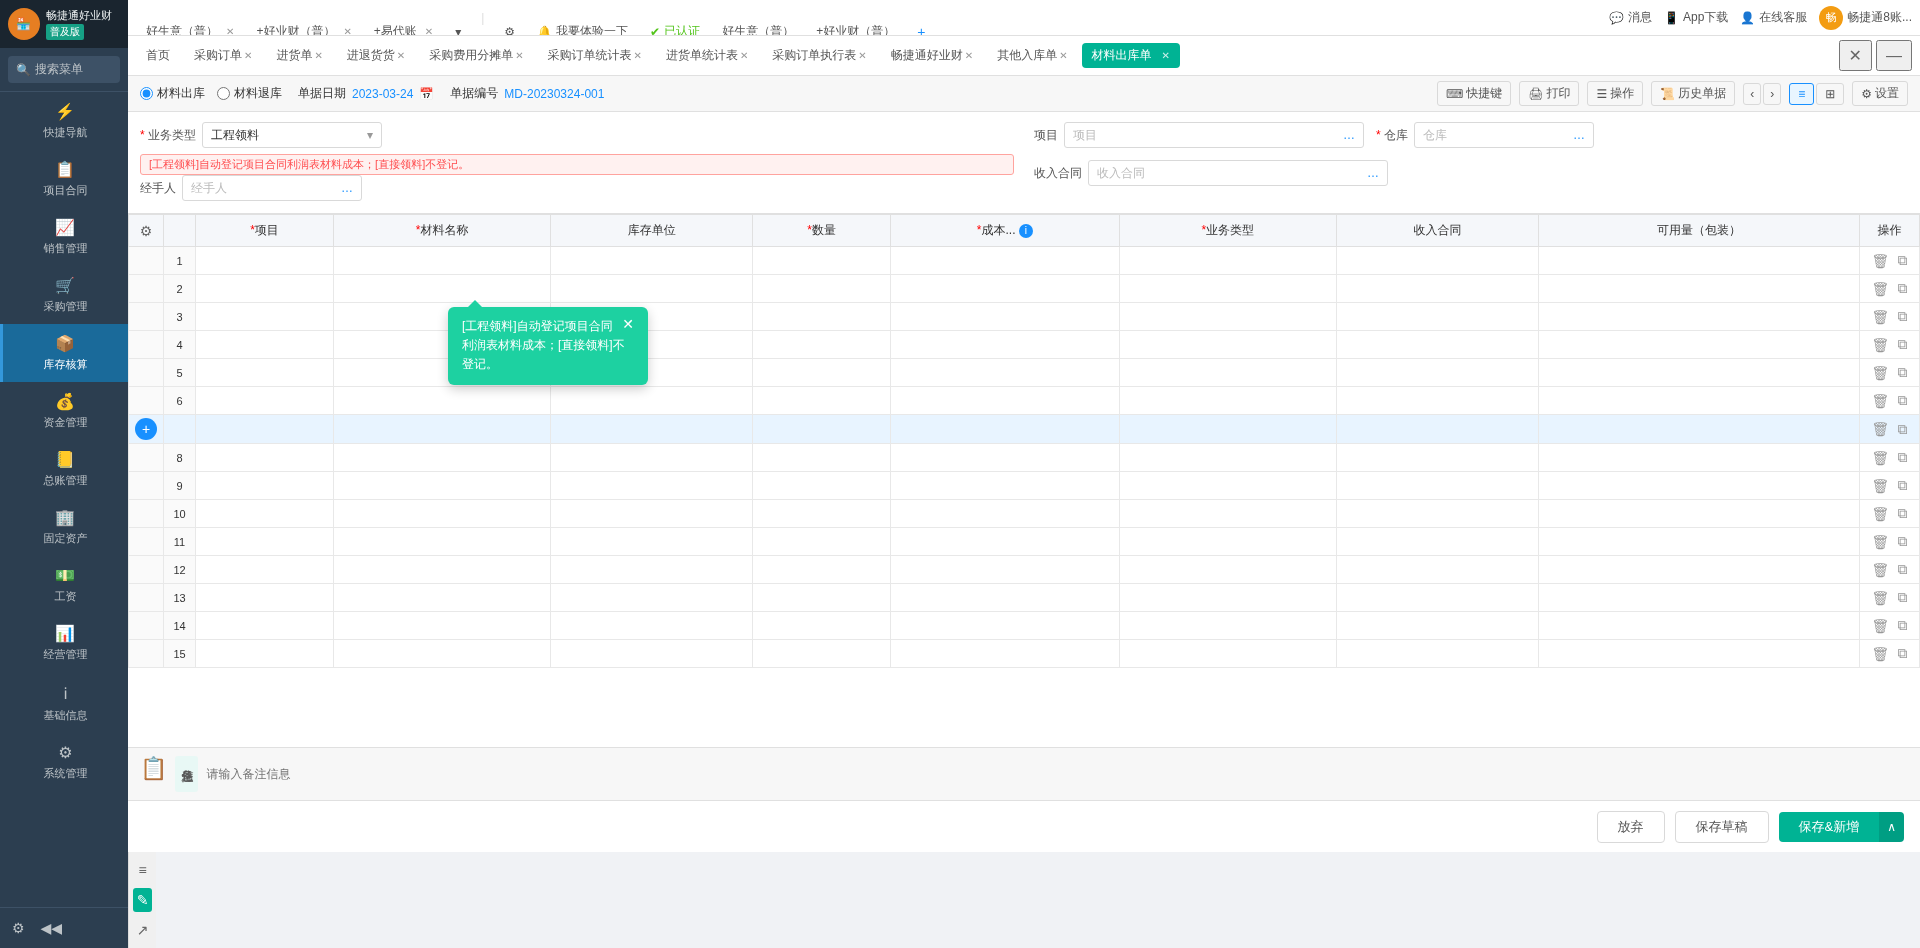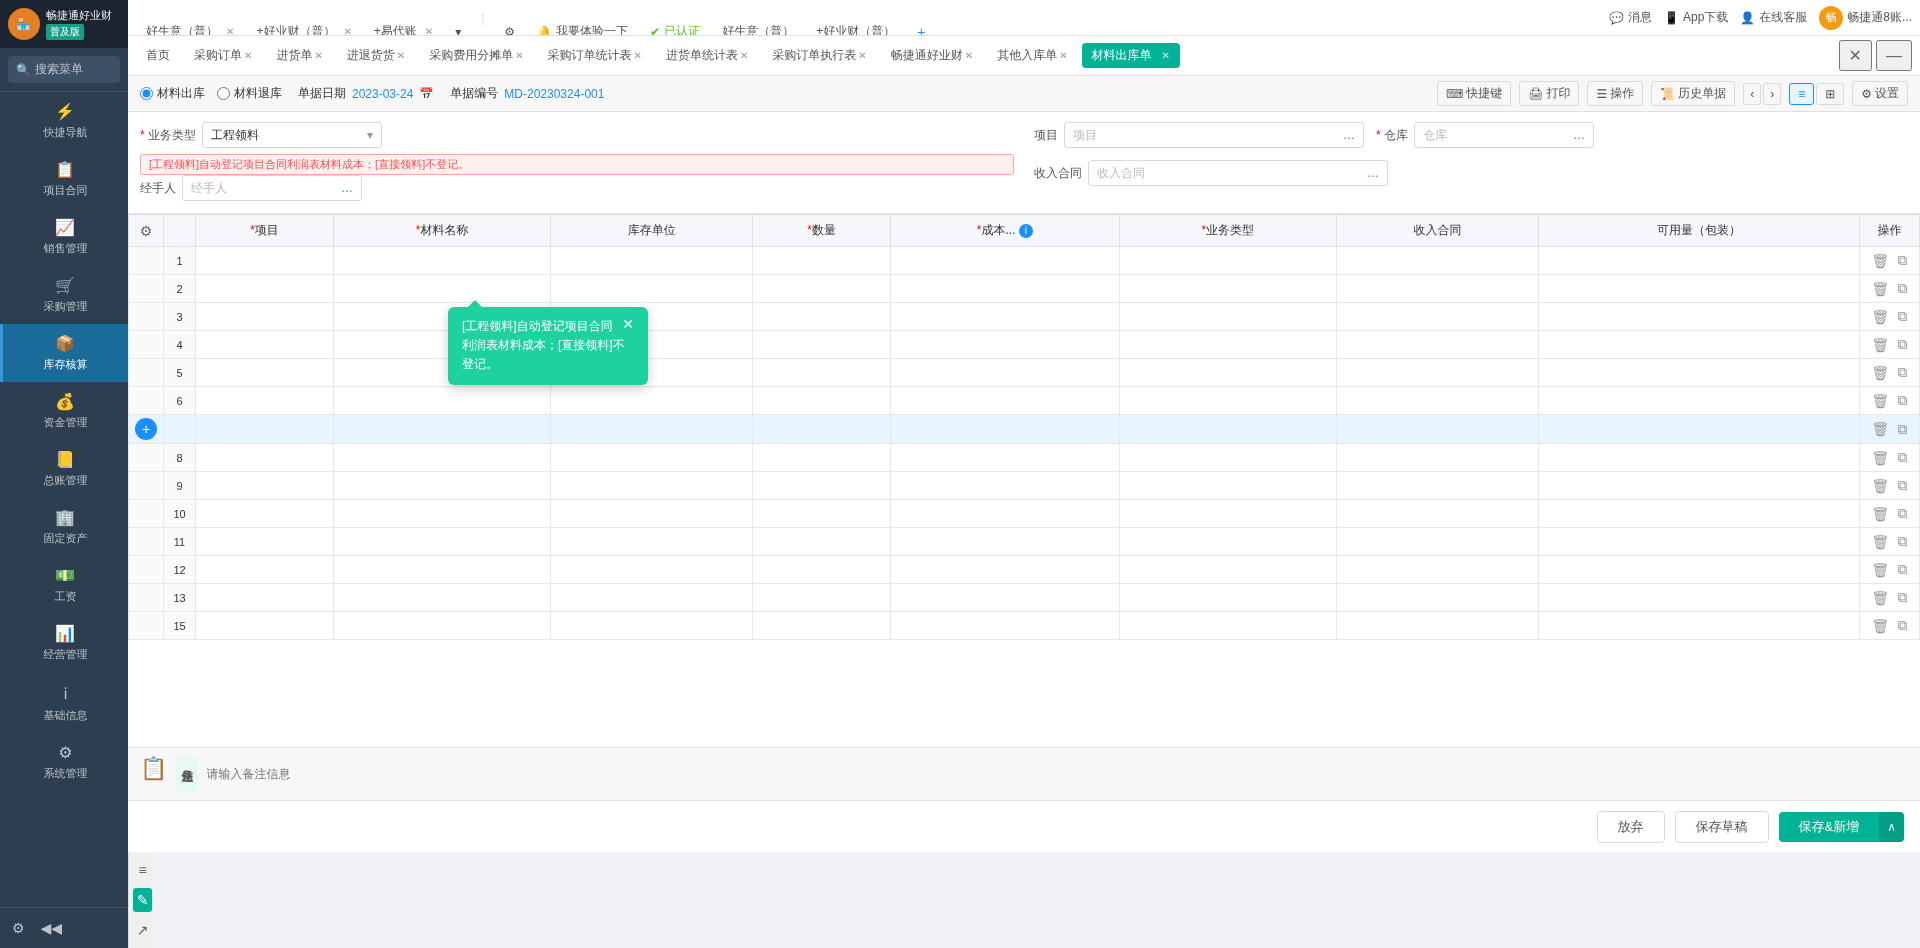--- a/index.html
+++ b/index.html
@@ -678,20 +678,38 @@
               <td></td>
             <td>
                 <div class="action-btns">
                   <button class="action-btn">🗑</button>
                   <button class="action-btn">⧉</button>
                 </div>
               </td>
           </tr>
           <tr>
             <td class="num-col"></td>
+              <td class="num-col">14</td>
+            <td></td>
+              <td></td>
+              <td></td>
+            <td></td>
+              <td></td>
+              <td></td>
+            <td></td>
+              <td></td>
+            <td>
+                <div class="action-btns">
+                  <button class="action-btn">🗑</button>
+                  <button class="action-btn">⧉</button>
+                </div>
+              </td>
+          </tr>
+          <tr>
+            <td class="num-col"></td>
               <td class="num-col">15</td>
             <td></td>
               <td></td>
               <td></td>
             <td></td>
               <td></td>
               <td></td>
             <td></td>
               <td></td>
             <td>

